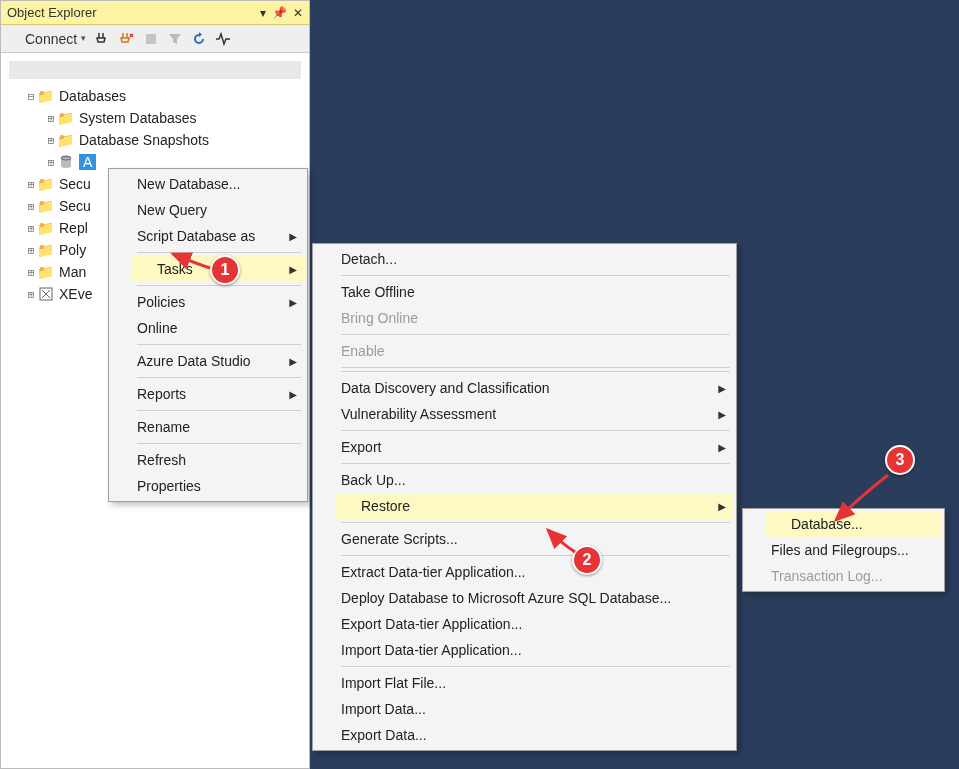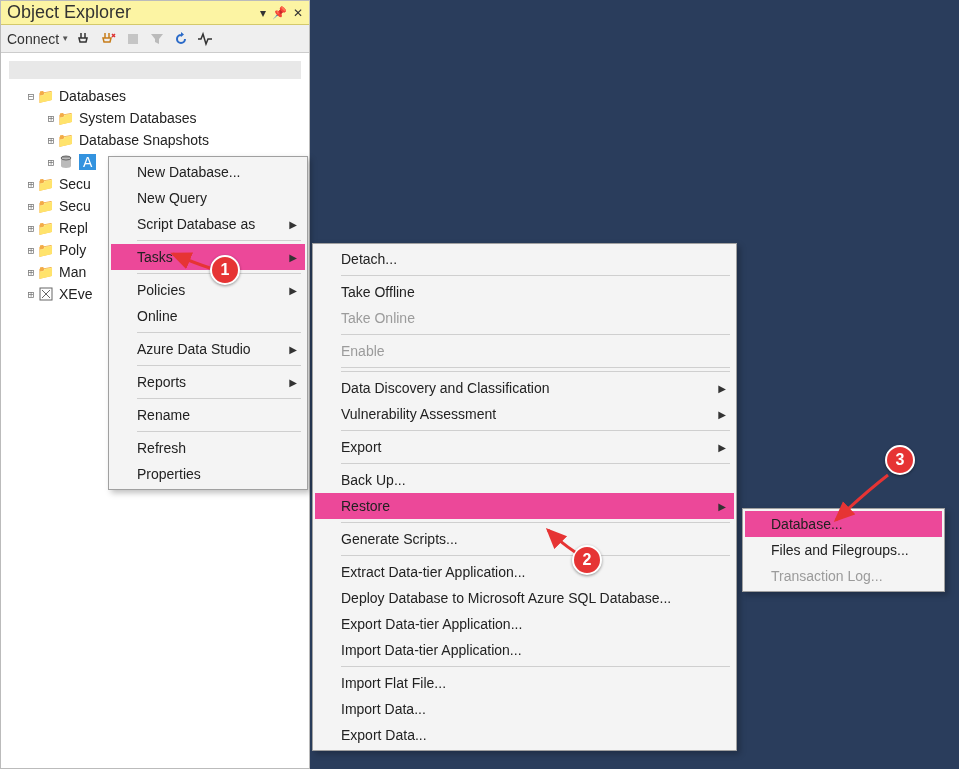--- a/index.html
+++ b/index.html
@@ -7,56 +7,56 @@
   
   .panel {
     position: absolute; top: 0; left: 0; width: 310px; height: 769px;
     background: #fff; border: 1px solid #bbb;
   }
   .panel-header {
     background: #fcf4a3; border-bottom: 1px solid #d4c96b;
     height: 24px; display: flex; align-items: center; padding: 0 6px;
     justify-content: space-between;
   }
-  .panel-title { font-size: 18px; color: #333; text-align: center; }
+  .panel-title { font-size: 13px; color: #333; text-align: center; }
   .panel-controls { display: flex; gap: 6px; align-items: center; color: #333; }
   .panel-controls span { cursor: pointer; font-size: 12px; }
   
   .toolbar {
     height: 28px; background: #efefef; border-bottom: 1px solid #ccc;
-    display: flex; align-items: center; padding: 0 6px; gap: 8px;
+    display: flex; align-items: center; padding: 0 24px; gap: 8px;
   }
   .toolbar-item { color: #333; cursor: pointer; display: flex; align-items: center; gap: 2px; }
   .toolbar-icon { width: 16px; height: 16px; display: inline-flex; align-items: center; justify-content: center; }
   .dropdown-arrow { font-size: 8px; color: #555; }
   
   .tree { padding: 8px 4px; color: #222; }
   .tree-strip { height: 18px; background: #e8e8e8; margin: 0 4px 6px 4px; }
   .tree-node { display: flex; align-items: center; height: 22px; cursor: pointer; }
   .tree-expand { width: 12px; text-align: center; color: #7a7a7a; font-size: 11px; font-family: monospace; }
   .tree-icon { width: 18px; height: 16px; display: inline-flex; align-items: center; justify-content: center; margin-right: 4px; }
   .folder { color: #d4a339; }
   .db-icon { color: #7a7a7a; }
   .tree-label { white-space: nowrap; }
   .tree-child { padding-left: 20px; }
   .selected { background: #3393df; color: #fff; padding: 0 4px; }
   
   .context-menu {
     position: absolute; background: #f4f4f4; border: 1px solid #a0a0a0;
     box-shadow: 3px 3px 6px rgba(0,0,0,0.25); padding: 2px;
   }
-  .menu1 { top: 156px; left: 108px; width: 200px; }
+  .menu1 { top: 168px; left: 108px; width: 200px; }
   .menu2 { top: 243px; left: 312px; width: 425px; }
   .menu3 { top: 508px; left: 742px; width: 203px; }
   
   .menu-item {
     height: 26px; display: flex; align-items: center; padding: 0 24px 0 26px;
     position: relative; cursor: pointer; color: #222;
   }
-  .menu-item.highlighted { background: #ec4899; }
+  .menu-item.highlighted { background: #fef9c3; margin-left: 20px; }
   .menu-item.disabled { color: #9b9b9b; cursor: default; }
   .menu-item .arrow { position: absolute; right: 8px; font-size: 10px; color: #333; }
   .menu-sep { height: 1px; background: #cfcfcf; margin: 3px 4px 3px 26px; }
   
   .badge {
     position: absolute; width: 30px; height: 30px; border-radius: 50%;
     background: #e63434; color: #fff; display: flex; align-items: center; justify-content: center;
     font-weight: bold; font-size: 16px; border: 2px solid #fff;
     box-shadow: 0 1px 3px rgba(0,0,0,0.4);
   }
@@ -236,21 +236,21 @@
 
 <div class="context-menu menu2">
   <div class="menu-item">
       <span>Detach...</span>
     </div>
   <div class="menu-sep"></div>
   <div class="menu-item">
       <span>Take Offline</span>
     </div>
   <div class="menu-item disabled">
-      <span>Take Online</span>
+      <span>Bring Online</span>
     </div>
   <div class="menu-sep"></div>
   <div class="menu-item disabled">
       <span>Enable</span>
     </div>
   <div class="menu-sep"></div>
   <div class="menu-sep"></div>
   <div class="menu-item">
       <span>Data Discovery and Classification</span>
       <span class="arrow">▶</span>

